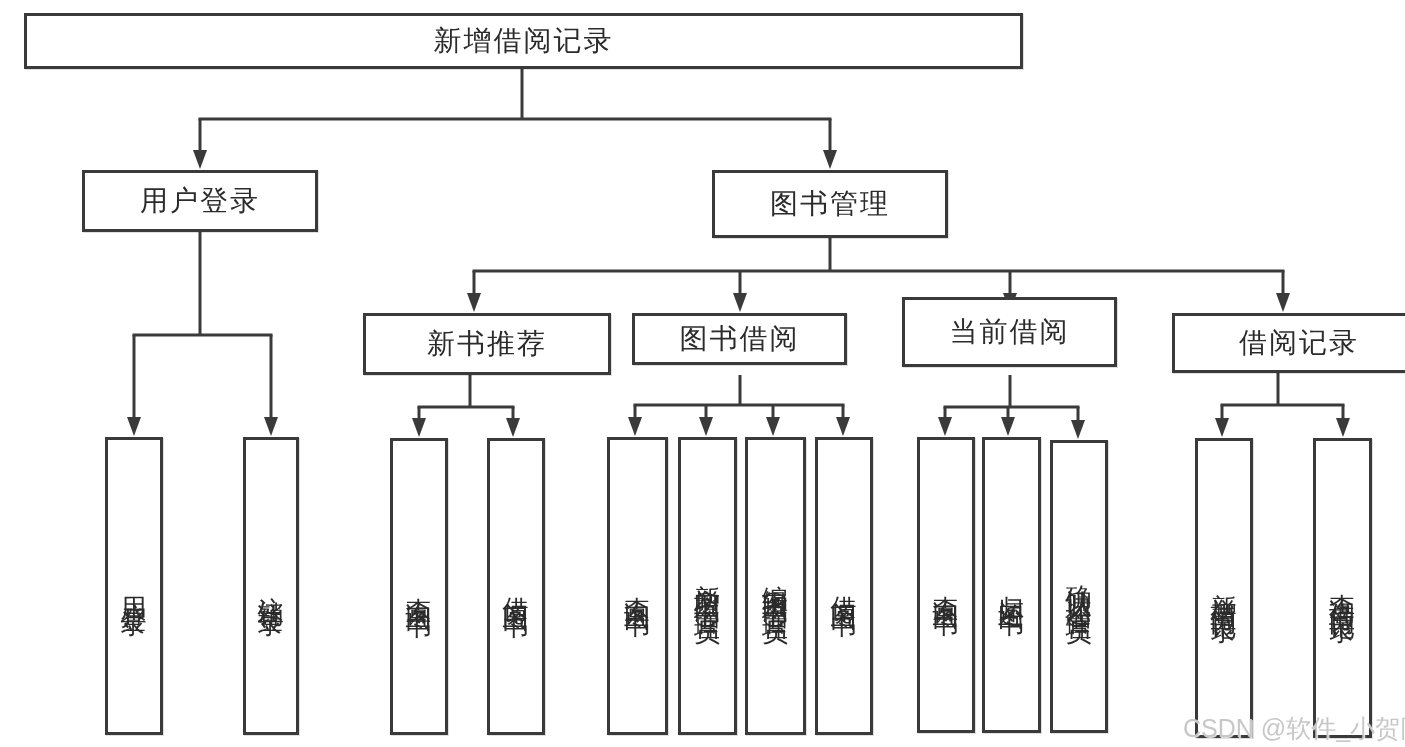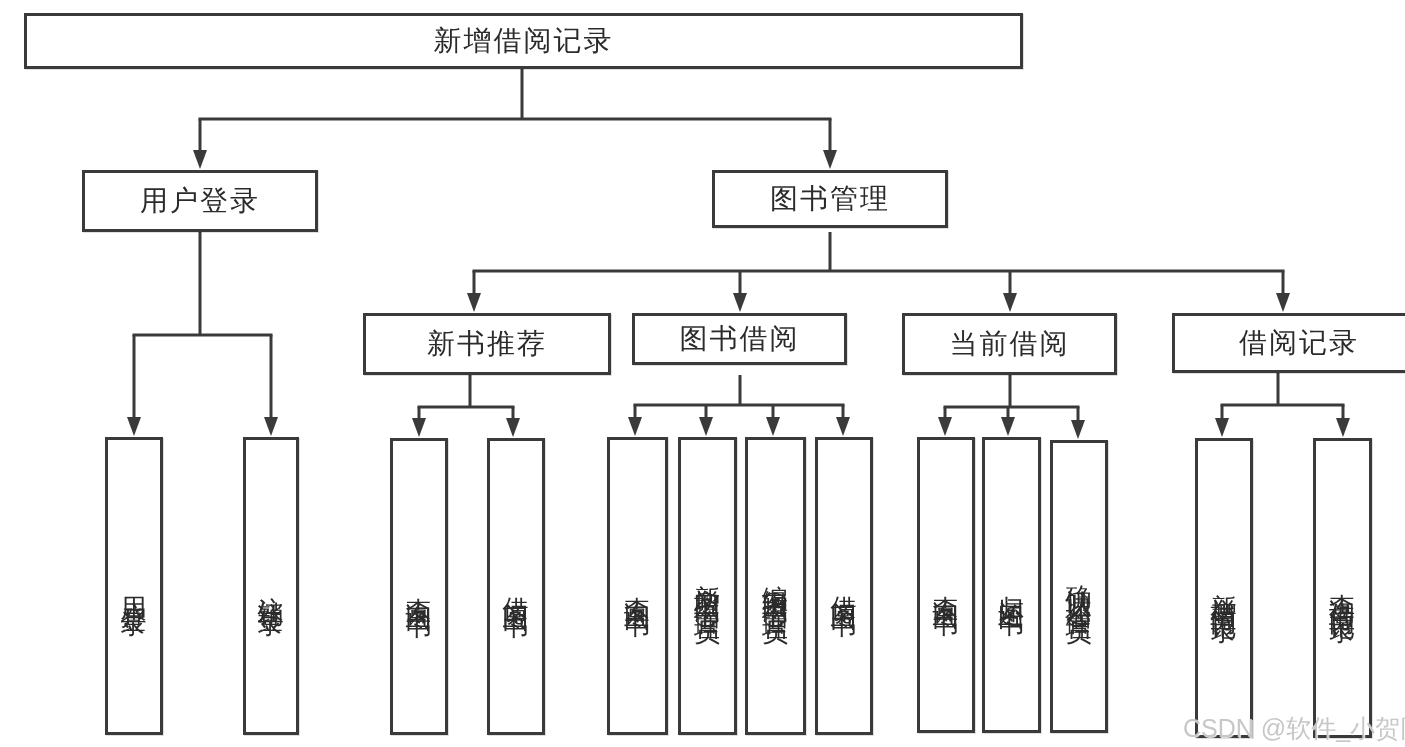--- a/index.html
+++ b/index.html
@@ -138,31 +138,31 @@
     </g>
   </svg>
 
   <div class="hbox" style="left:24px;top:13px;width:999px;height:56px">
     <span class="lbl">新增借阅记录</span>
   </div>
 
   <div class="hbox" style="left:82px;top:170px;width:236px;height:62px">
     <span class="lbl">用户登录</span>
   </div>
-  <div class="hbox" style="left:712px;top:170px;width:236px;height:58px">
+  <div class="hbox" style="left:712px;top:170px;width:236px;height:68px">
     <span class="lbl">图书管理</span>
   </div>
 
   <div class="hbox" style="left:363px;top:313px;width:248px;height:62px">
     <span class="lbl">新书推荐</span>
   </div>
   <div class="hbox" style="left:632px;top:313px;width:215px;height:52px">
     <span class="lbl">图书借阅</span>
   </div>
-  <div class="hbox" style="left:902px;top:313px;width:215px;height:62px">
+  <div class="hbox" style="left:902px;top:297px;width:215px;height:70px">
     <span class="lbl">当前借阅</span>
   </div>
   <div class="hbox" style="left:1172px;top:313px;width:254px;height:60px">
     <span class="lbl">借阅记录</span>
   </div>
 
   <div class="vbox" style="left:105px;top:437px;width:58px;height:298px">
     <span class="lbl">用户登录</span>
   </div>
   <div class="vbox" style="left:243px;top:437px;width:56px;height:298px">

